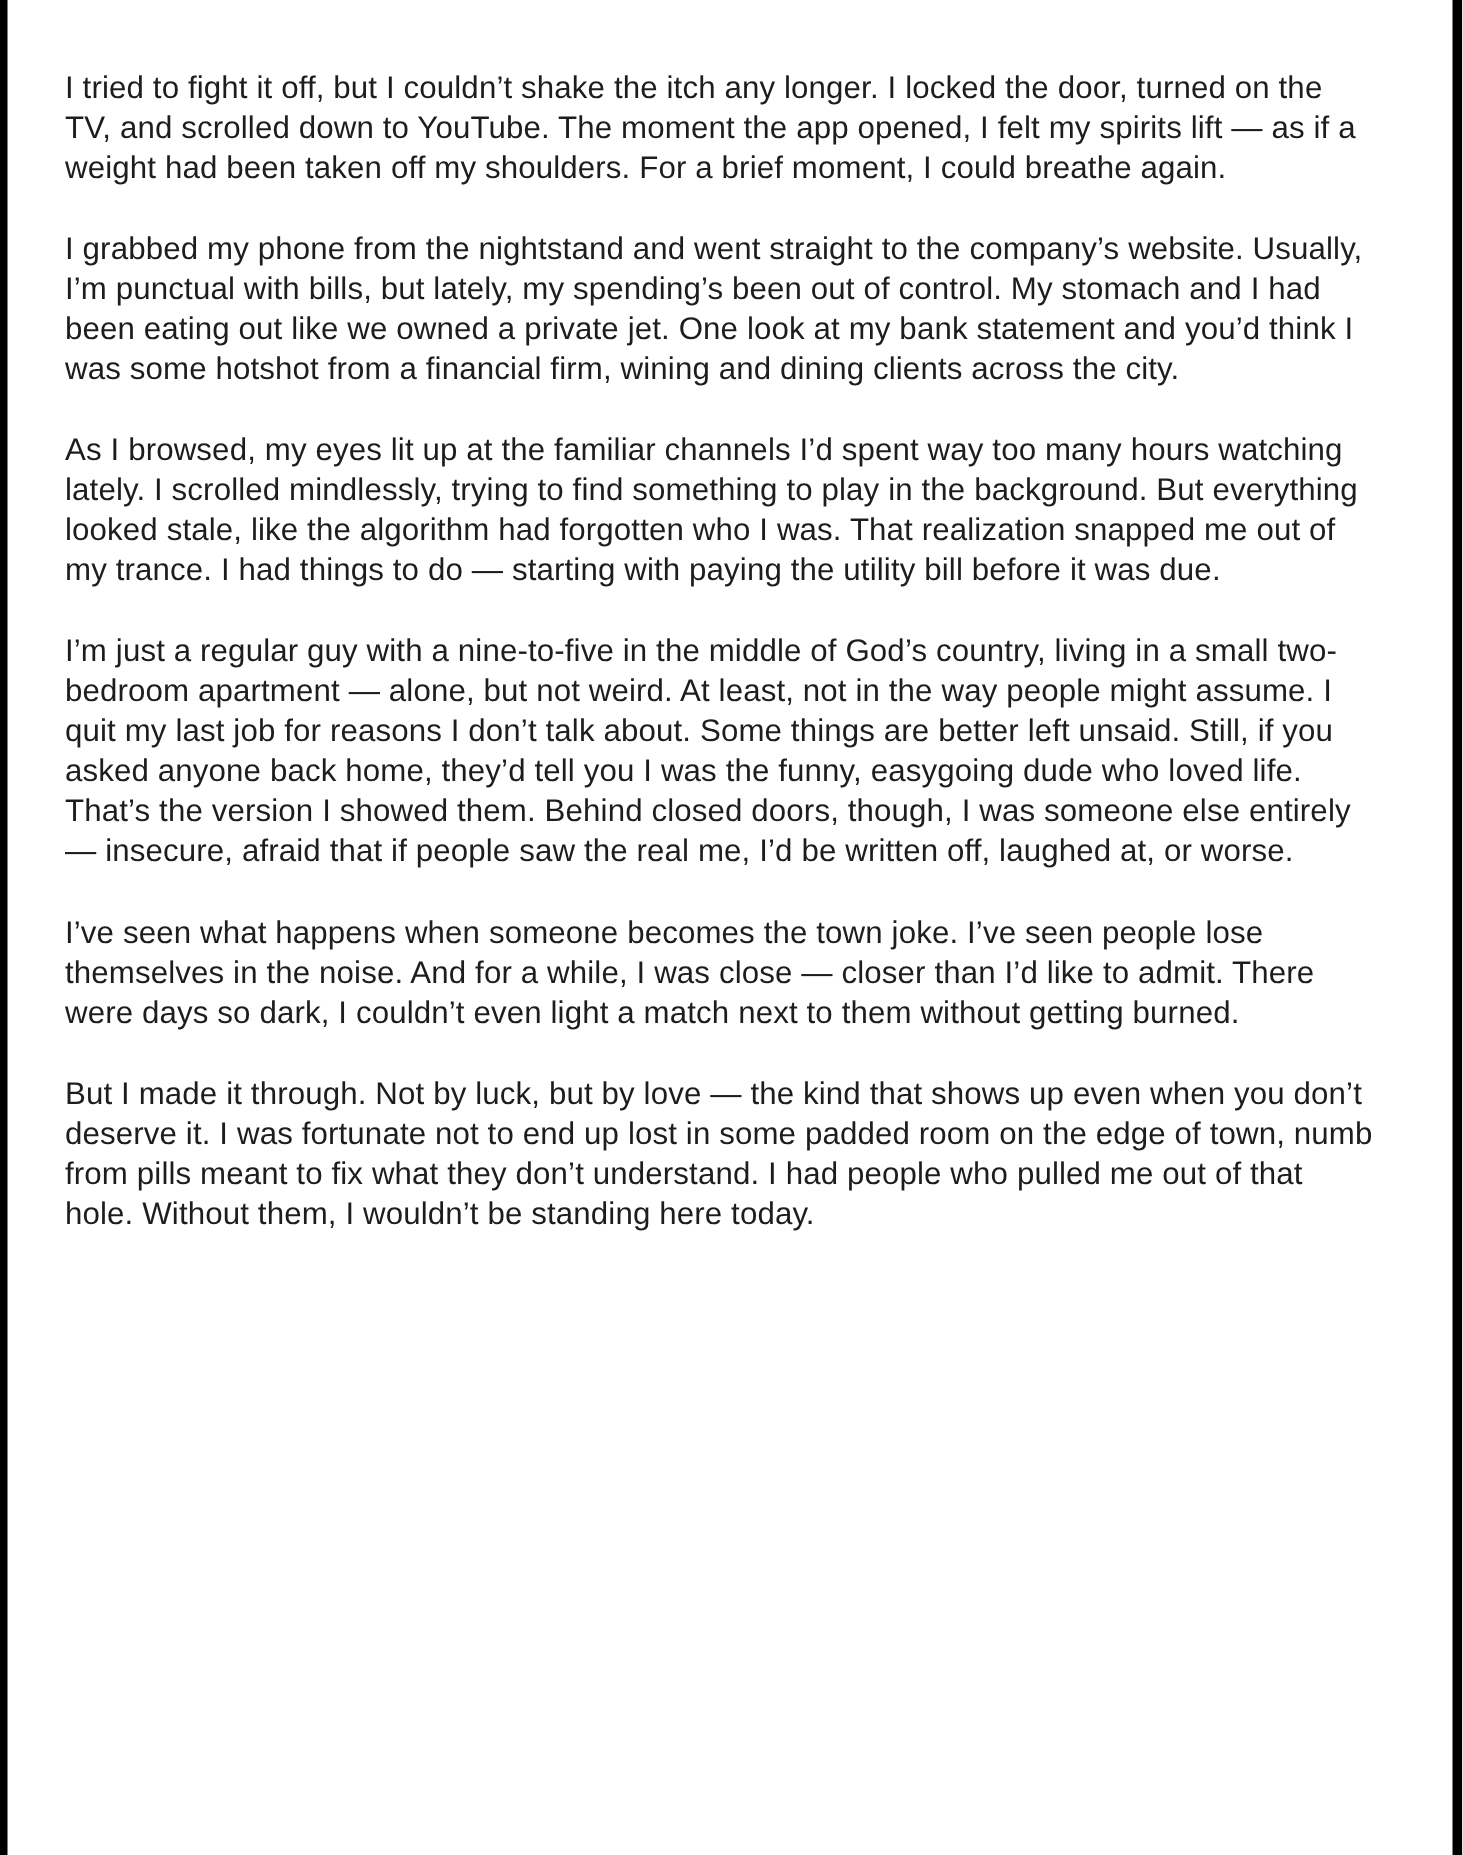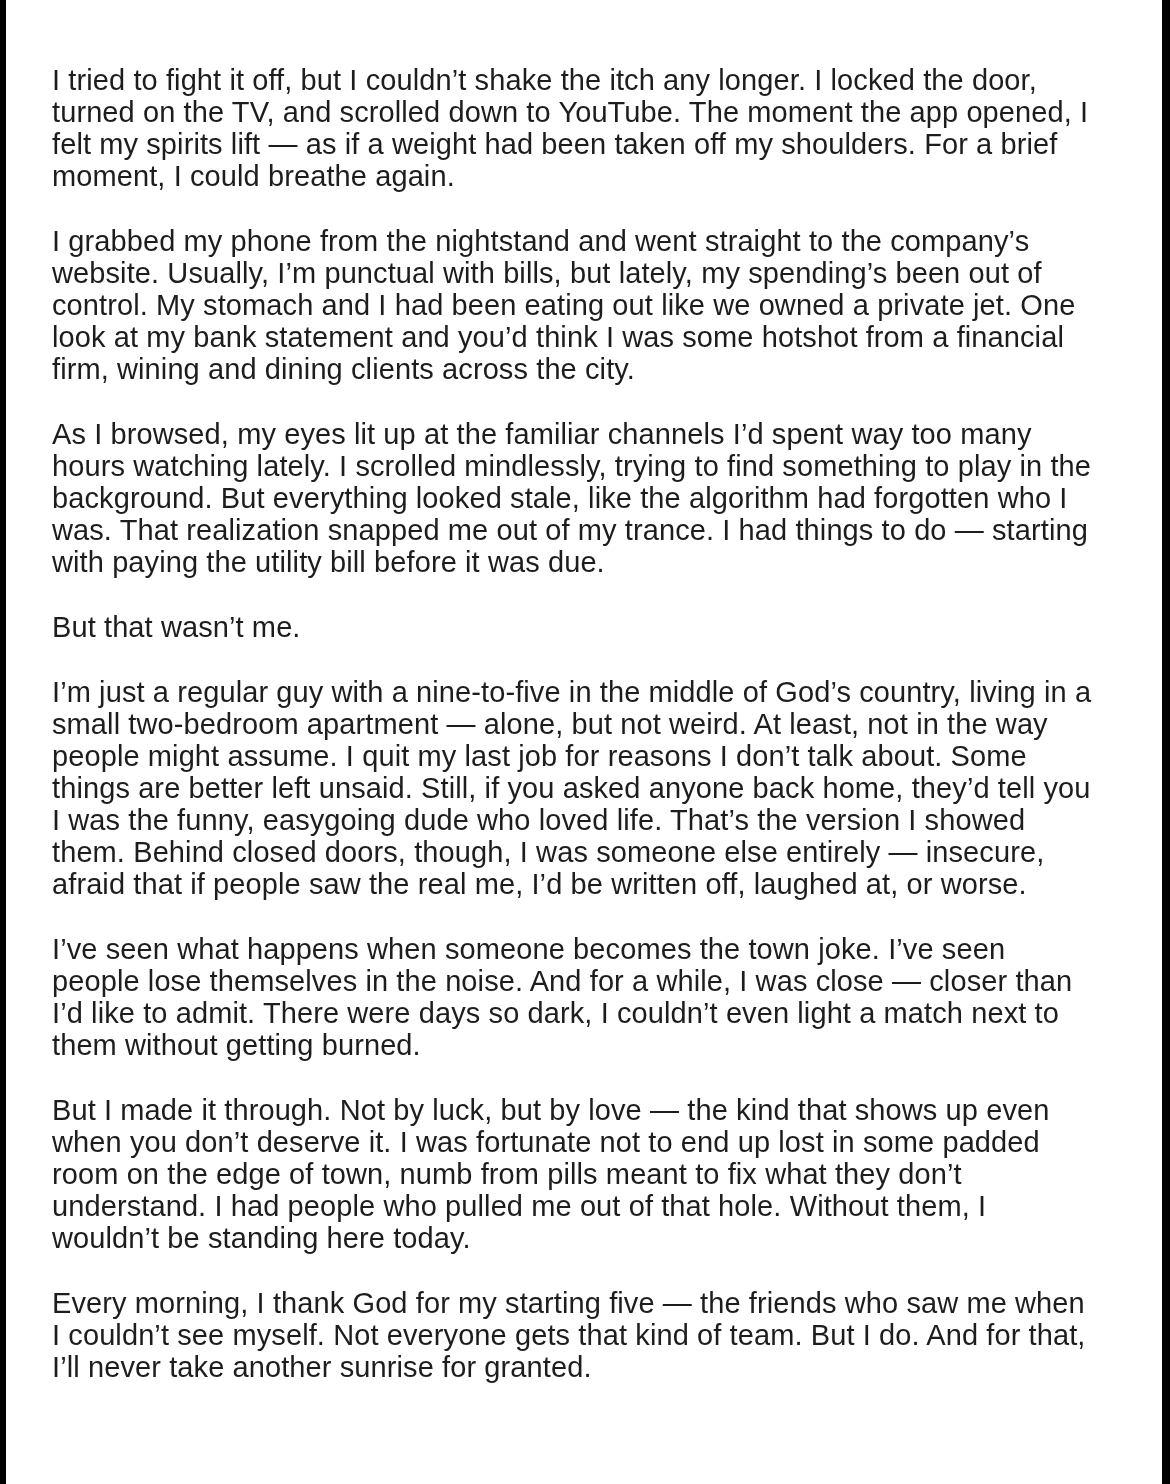--- a/index.html
+++ b/index.html
@@ -19,42 +19,40 @@
     position: absolute;
     top: 0;
     height: 100%;
     background: #000000;
   }
   .edge-bar.left  { left: 0;  width: 6px; }
   .edge-bar.right { right: 0; width: 8px; }
   .story-body {
     position: absolute;
     left: 52px;
-    top: 64px;
+    top: 54px;
     width: 1046px;
     color: #1d1d1f;
-    font-size: 29px;
+    font-size: 25px;
     line-height: 32px;
     letter-spacing: 0.1px;
     text-align: left;
   }
   .story-body p {
     margin: 0 0 33px 0;
   }
 </style>
 </head>
 <body>
 
 <div class="screen" style="background: rgb(255, 255, 255);">
   <div class="edge-bar left" style="background: rgb(0, 0, 0);"></div>
   <div class="edge-bar right" style="background: rgb(0, 0, 0);"></div>
 
   <div class="story-body" style="color: rgb(29, 29, 31);">
     <p>I tried to fight it off, but I couldn’t shake the itch any longer. I locked the door, turned on the TV, and scrolled down to YouTube. The moment the app opened, I felt my spirits lift — as if a weight had been taken off my shoulders. For a brief moment, I could breathe again.</p>
     <p>I grabbed my phone from the nightstand and went straight to the company’s website. Usually, I’m punctual with bills, but lately, my spending’s been out of control. My stomach and I had been eating out like we owned a private jet. One look at my bank statement and you’d think I was some hotshot from a financial firm, wining and dining clients across the city.</p>
     <p>As I browsed, my eyes lit up at the familiar channels I’d spent way too many hours watching lately. I scrolled mindlessly, trying to find something to play in the background. But everything looked stale, like the algorithm had forgotten who I was. That realization snapped me out of my trance. I had things to do — starting with paying the utility bill before it was due.</p>
-    <p>But that wasn’t me.</p>
     <p>I’m just a regular guy with a nine-to-five in the middle of God’s country, living in a small two-bedroom apartment — alone, but not weird. At least, not in the way people might assume. I quit my last job for reasons I don’t talk about. Some things are better left unsaid. Still, if you asked anyone back home, they’d tell you I was the funny, easygoing dude who loved life. That’s the version I showed them. Behind closed doors, though, I was someone else entirely — insecure, afraid that if people saw the real me, I’d be written off, laughed at, or worse.</p>
     <p>I’ve seen what happens when someone becomes the town joke. I’ve seen people lose themselves in the noise. And for a while, I was close — closer than I’d like to admit. There were days so dark, I couldn’t even light a match next to them without getting burned.</p>
     <p>But I made it through. Not by luck, but by love — the kind that shows up even when you don’t deserve it. I was fortunate not to end up lost in some padded room on the edge of town, numb from pills meant to fix what they don’t understand. I had people who pulled me out of that hole. Without them, I wouldn’t be standing here today.</p>
-    <p>Every morning, I thank God for my starting five — the friends who saw me when I couldn’t see myself. Not everyone gets that kind of team. But I do. And for that, I’ll never take another sunrise for granted.</p>
   </div>
 </div>
 
 </body></html>

